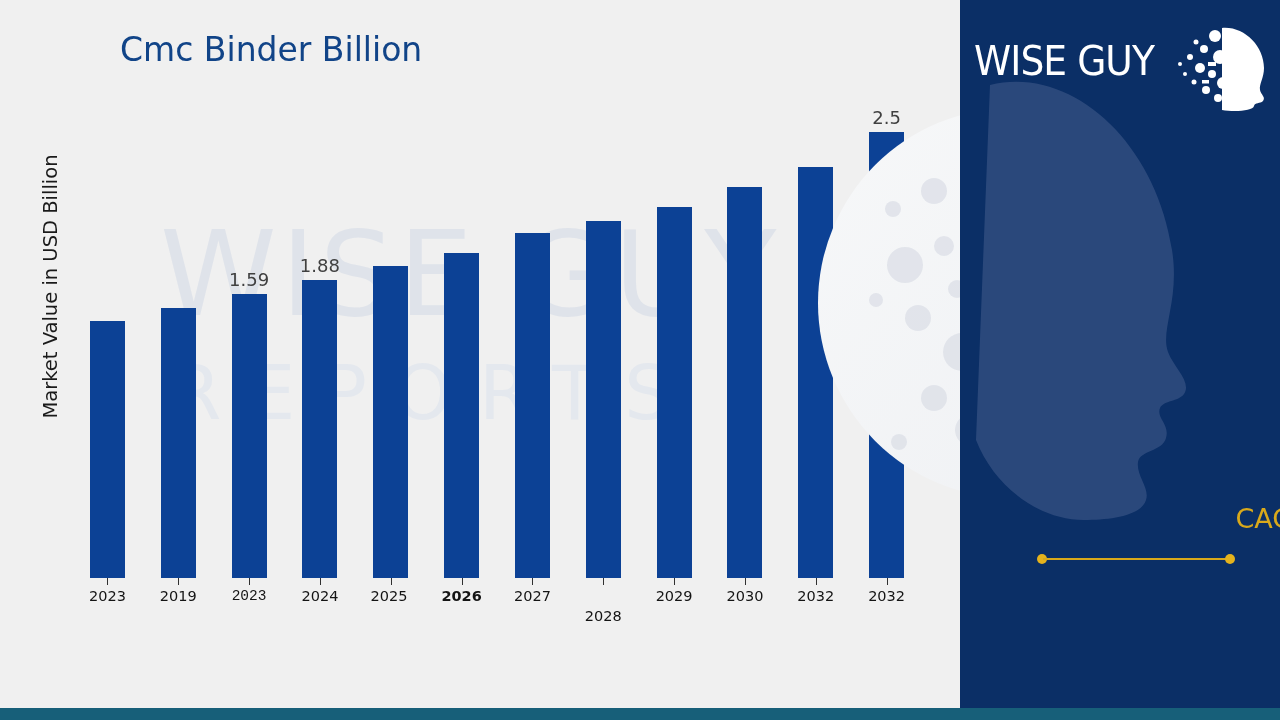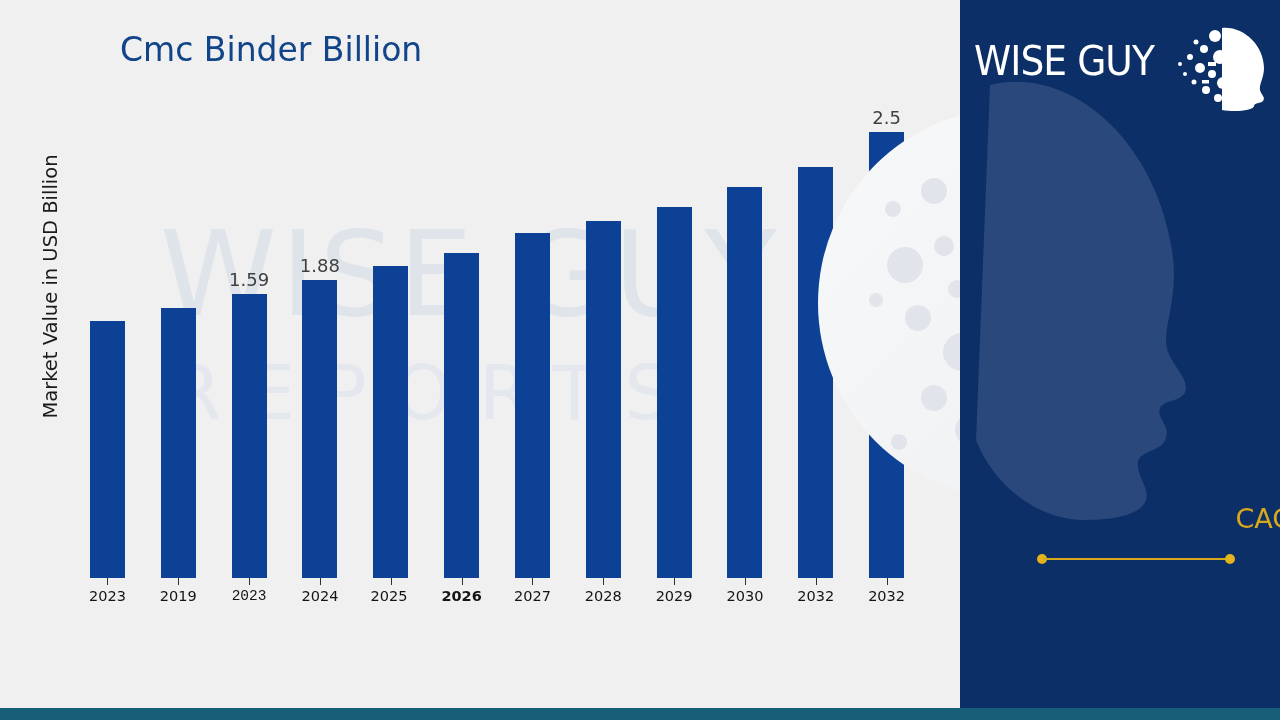--- a/index.html
+++ b/index.html
@@ -267,21 +267,21 @@
       <div class="tick" style="left: 390.75px;"></div>
       <div class="xtick-label" style="left: 349px; width: 80px;">2025</div>
       <div class="bar" style="left: 444.083px; top: 253px; width: 35px; height: 325px; position: absolute; background: rgb(12, 65, 149);"></div>
       <div class="tick" style="left: 461.583px;"></div>
       <div class="xtick-label" style="left: 421.583px; width: 80px; font-weight: bold;">2026</div>
       <div class="bar" style="left: 514.917px; top: 233.357px; width: 35px; height: 344.643px; position: absolute; background: rgb(12, 65, 149);"></div>
       <div class="tick" style="left: 532.417px;"></div>
       <div class="xtick-label" style="left: 492.417px; width: 80px;">2027</div>
       <div class="bar" style="left: 585.75px; top: 220.857px; width: 35px; height: 357.143px; position: absolute; background: rgb(12, 65, 149);"></div>
       <div class="tick" style="left: 603.25px;"></div>
-      <div class="xtick-label" style="left: 563.25px; width: 80px;">2028</div>
+      <div class="xtick-label" style="left: 563.25px; width: 80px; margin-top: 20px;">2028</div>
       <div class="bar" style="left: 656.583px; top: 206.571px; width: 35px; height: 371.429px; position: absolute; background: rgb(12, 65, 149);"></div>
       <div class="tick" style="left: 674.083px;"></div>
       <div class="xtick-label" style="left: 634.083px; width: 80px;">2029</div>
       <div class="bar" style="left: 727.417px; top: 186.929px; width: 35px; height: 391.071px; position: absolute; background: rgb(12, 65, 149);"></div>
       <div class="tick" style="left: 744.917px;"></div>
       <div class="xtick-label" style="left: 704.917px; width: 80px;">2030</div>
       <div class="bar" style="left: 798.25px; top: 167.286px; width: 35px; height: 410.714px; position: absolute; background: rgb(12, 65, 149);"></div>
       <div class="tick" style="left: 815.75px;"></div>
       <div class="xtick-label" style="left: 775.75px; width: 80px;">2032</div>
       <div class="bar" style="left: 869.083px; top: 131.571px; width: 35px; height: 446.429px; position: absolute; background: rgb(12, 65, 149);"></div>

